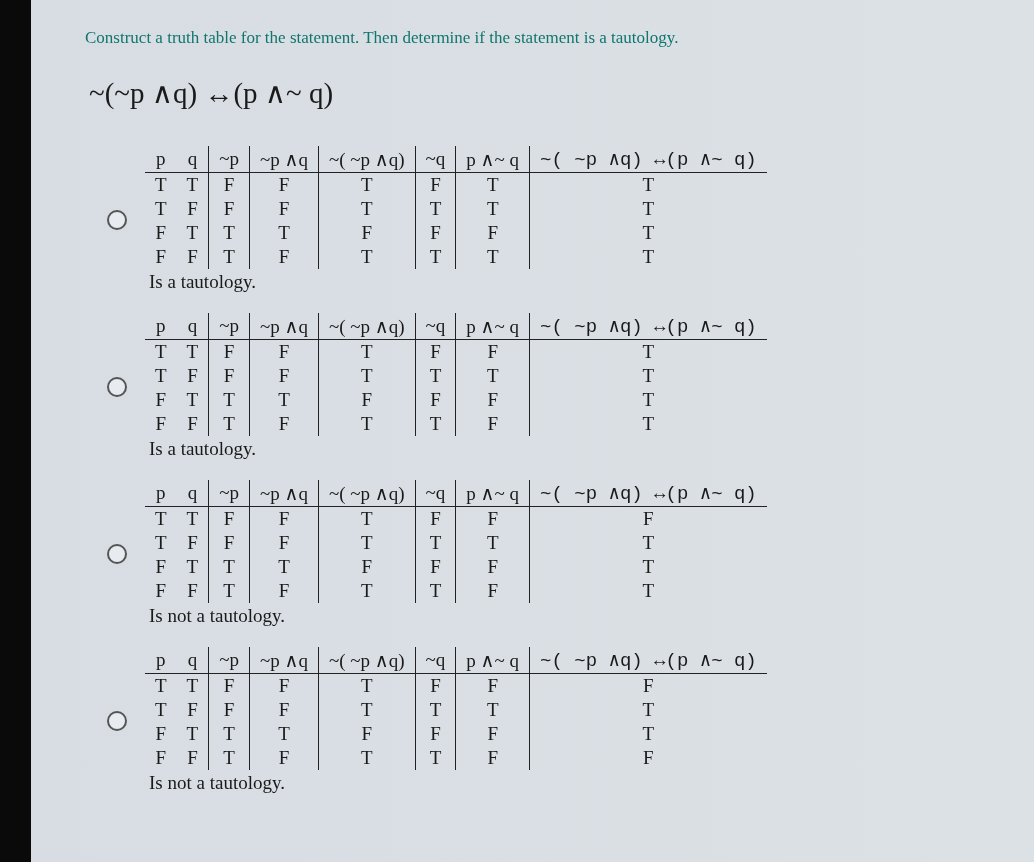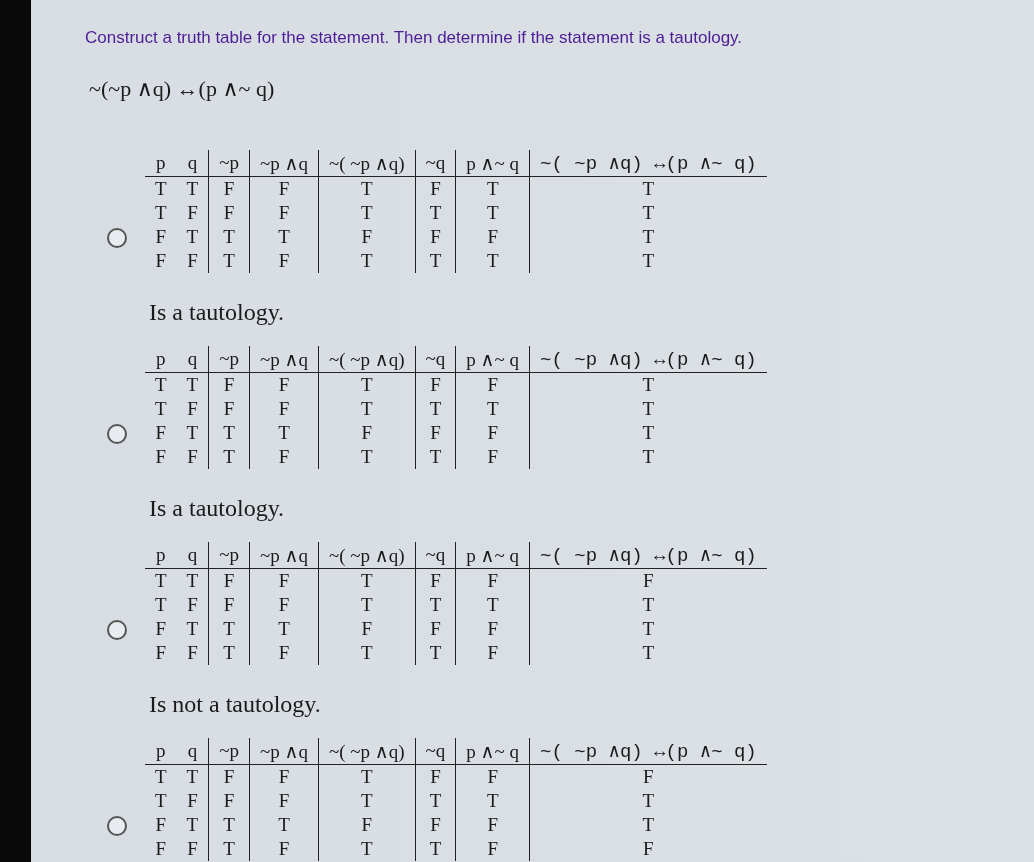--- a/index.html
+++ b/index.html
@@ -8,28 +8,28 @@
       background: linear-gradient(to right, #0a0a0a 0%, #0a0a0a 3%, #d8dde3 3%, #dce1e6 100%);
       width: 1034px;
       height: 862px;
       overflow: hidden;
     }
     .page {
       padding: 28px 40px 20px 85px;
       color: #1a1a1a;
     }
     .instruction {
-      font-family: Liberation Sans, sans-serif;
+      font-family: Liberation Serif, serif;
       font-size: 17px;
       margin-bottom: 28px;
-      color: #4c1d95;
+      color: #0f766e;
     }
     .statement {
-      font-size: 22px;
-      margin-bottom: 48px;
+      font-size: 29px;
+      margin-bottom: 36px;
       padding-left: 4px;
     }
     .option-block {
       display: flex;
       align-items: center;
       margin-bottom: 20px;
       margin-left: 22px;
     }
     .radio {
       width: 20px;
@@ -53,24 +53,23 @@
       border-bottom: 1.5px solid #222;
       text-align: center;
       white-space: nowrap;
     }
     td {
       padding: 1px 10px;
       text-align: center;
     }
     .vsep-r { border-right: 1.5px solid #222; }
     .caption {
-      font-size: 24px;
+      font-size: 19px;
       padding-top: 2px;
       padding-left: 4px;
-      margin-top: 24px;
     }
     .wide { min-width: 190px; font-family: Liberation Mono, monospace; }
     .mid { min-width: 90px; text-align: right; }
   </style>
 </head>
 <body>
 
 <div class="page">
   <div class="instruction">Construct a truth table for the statement. Then determine if the statement is a tautology.</div>
   <div class="statement">~(~p ∧q) ↔(p ∧~ q)</div>

